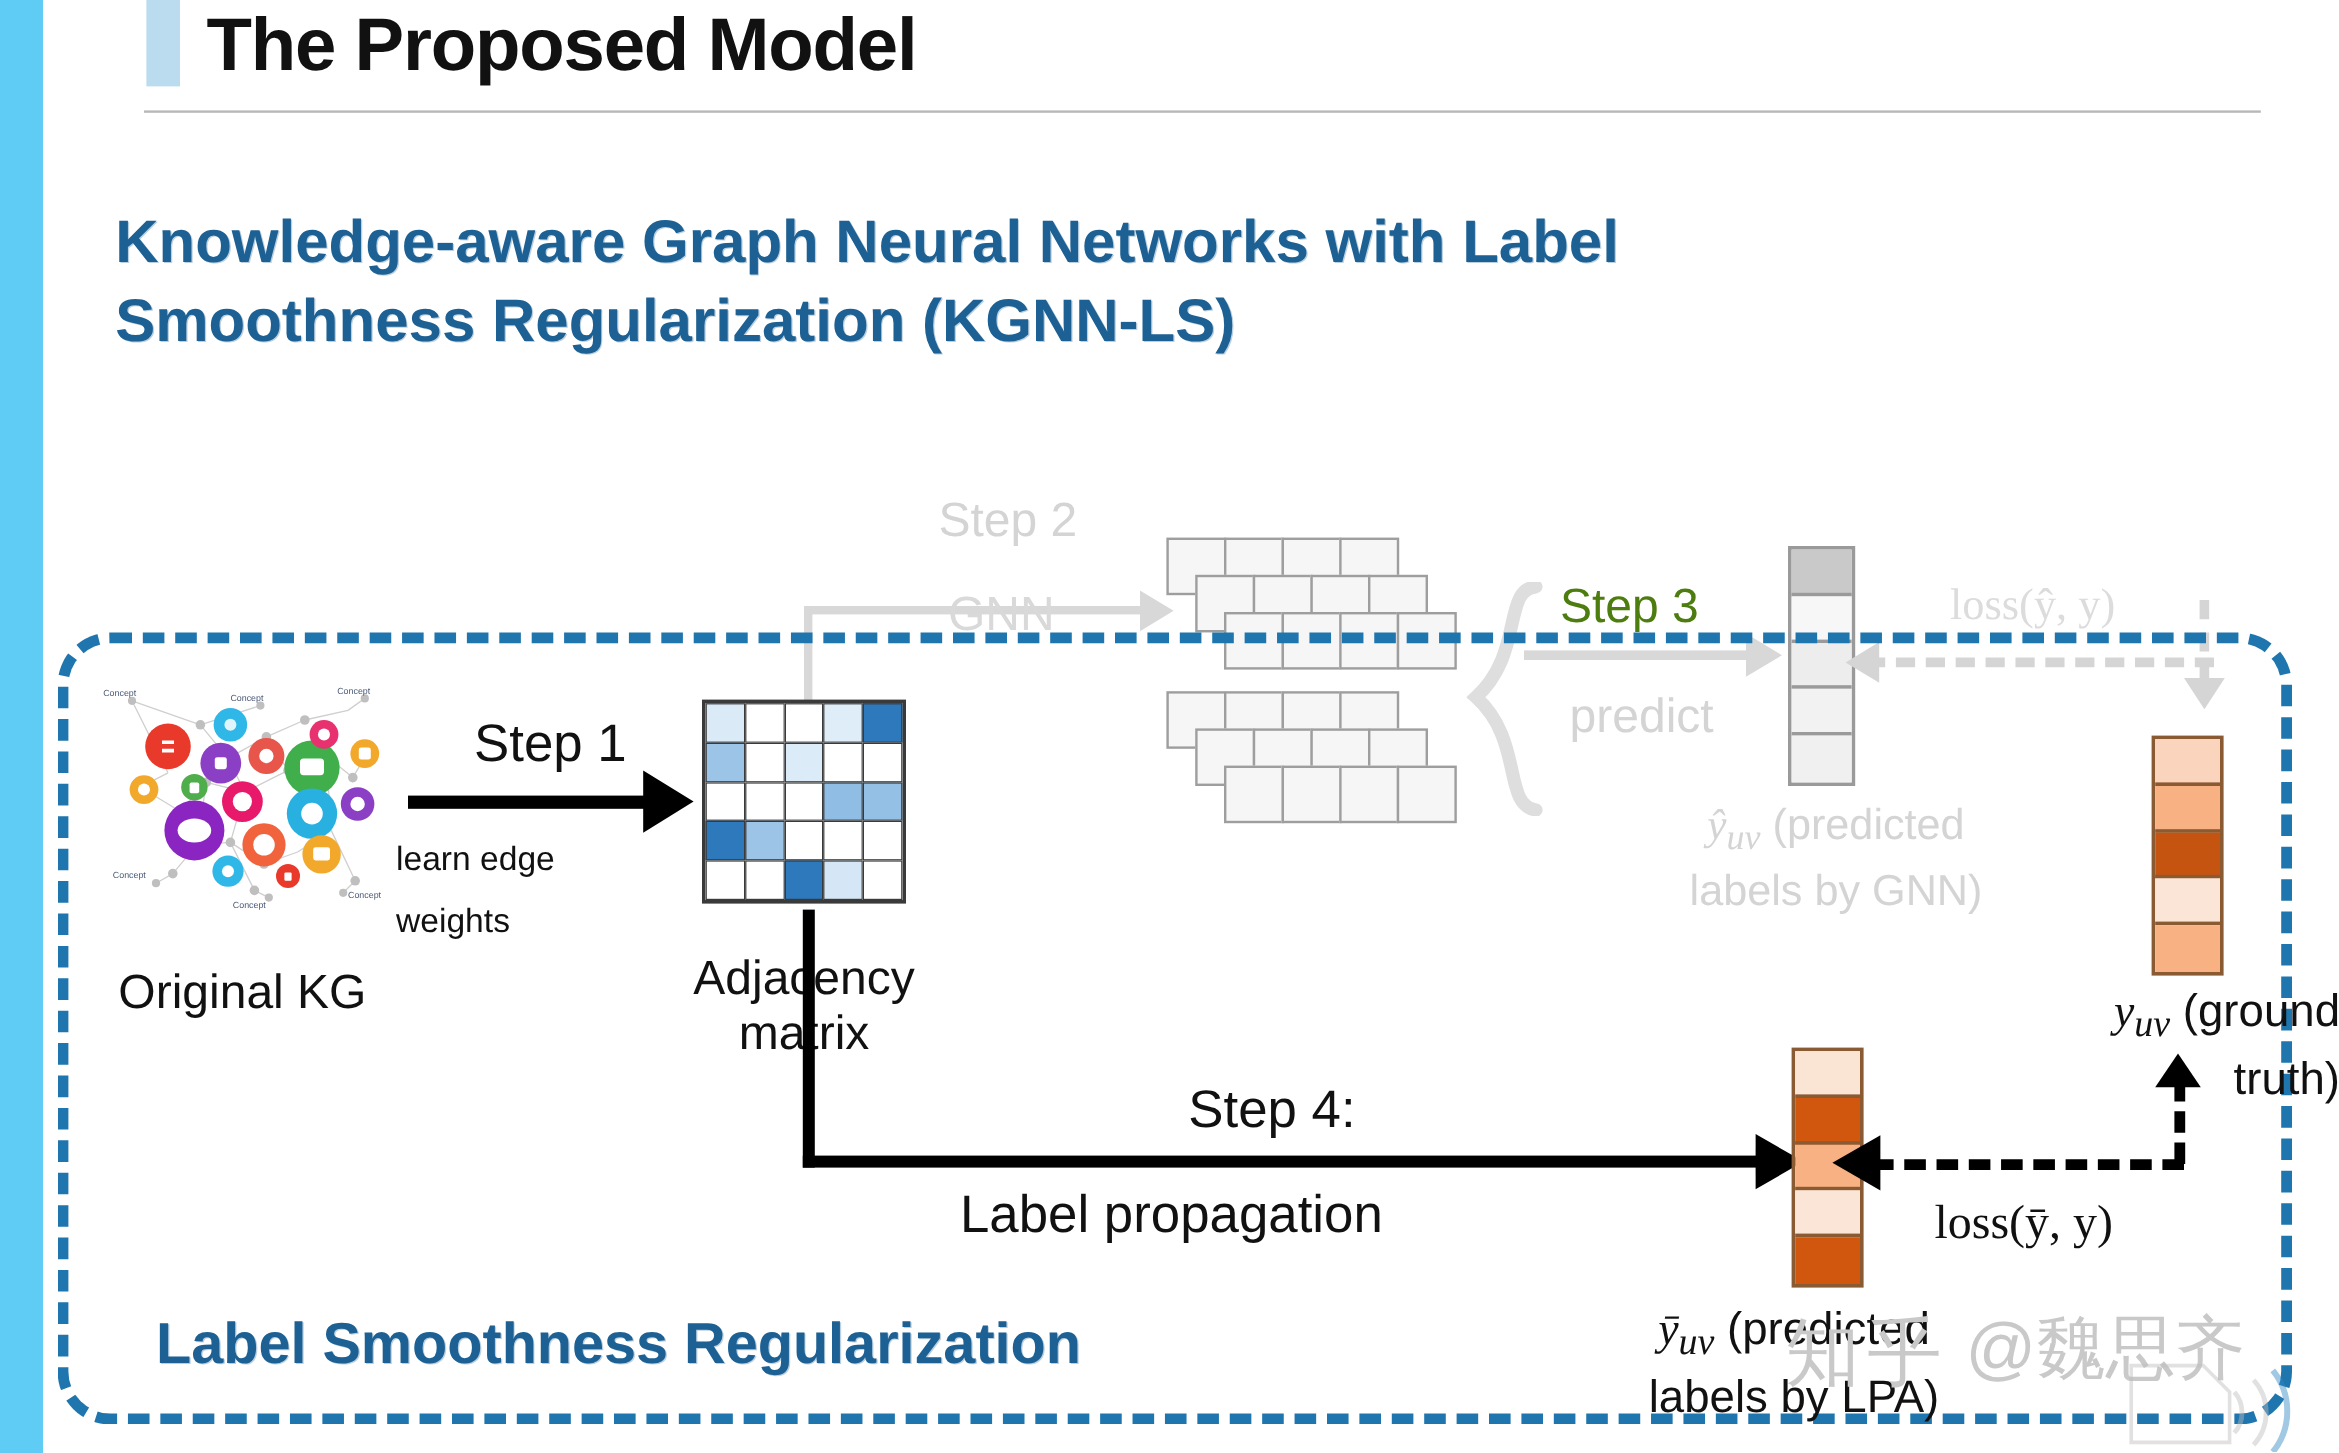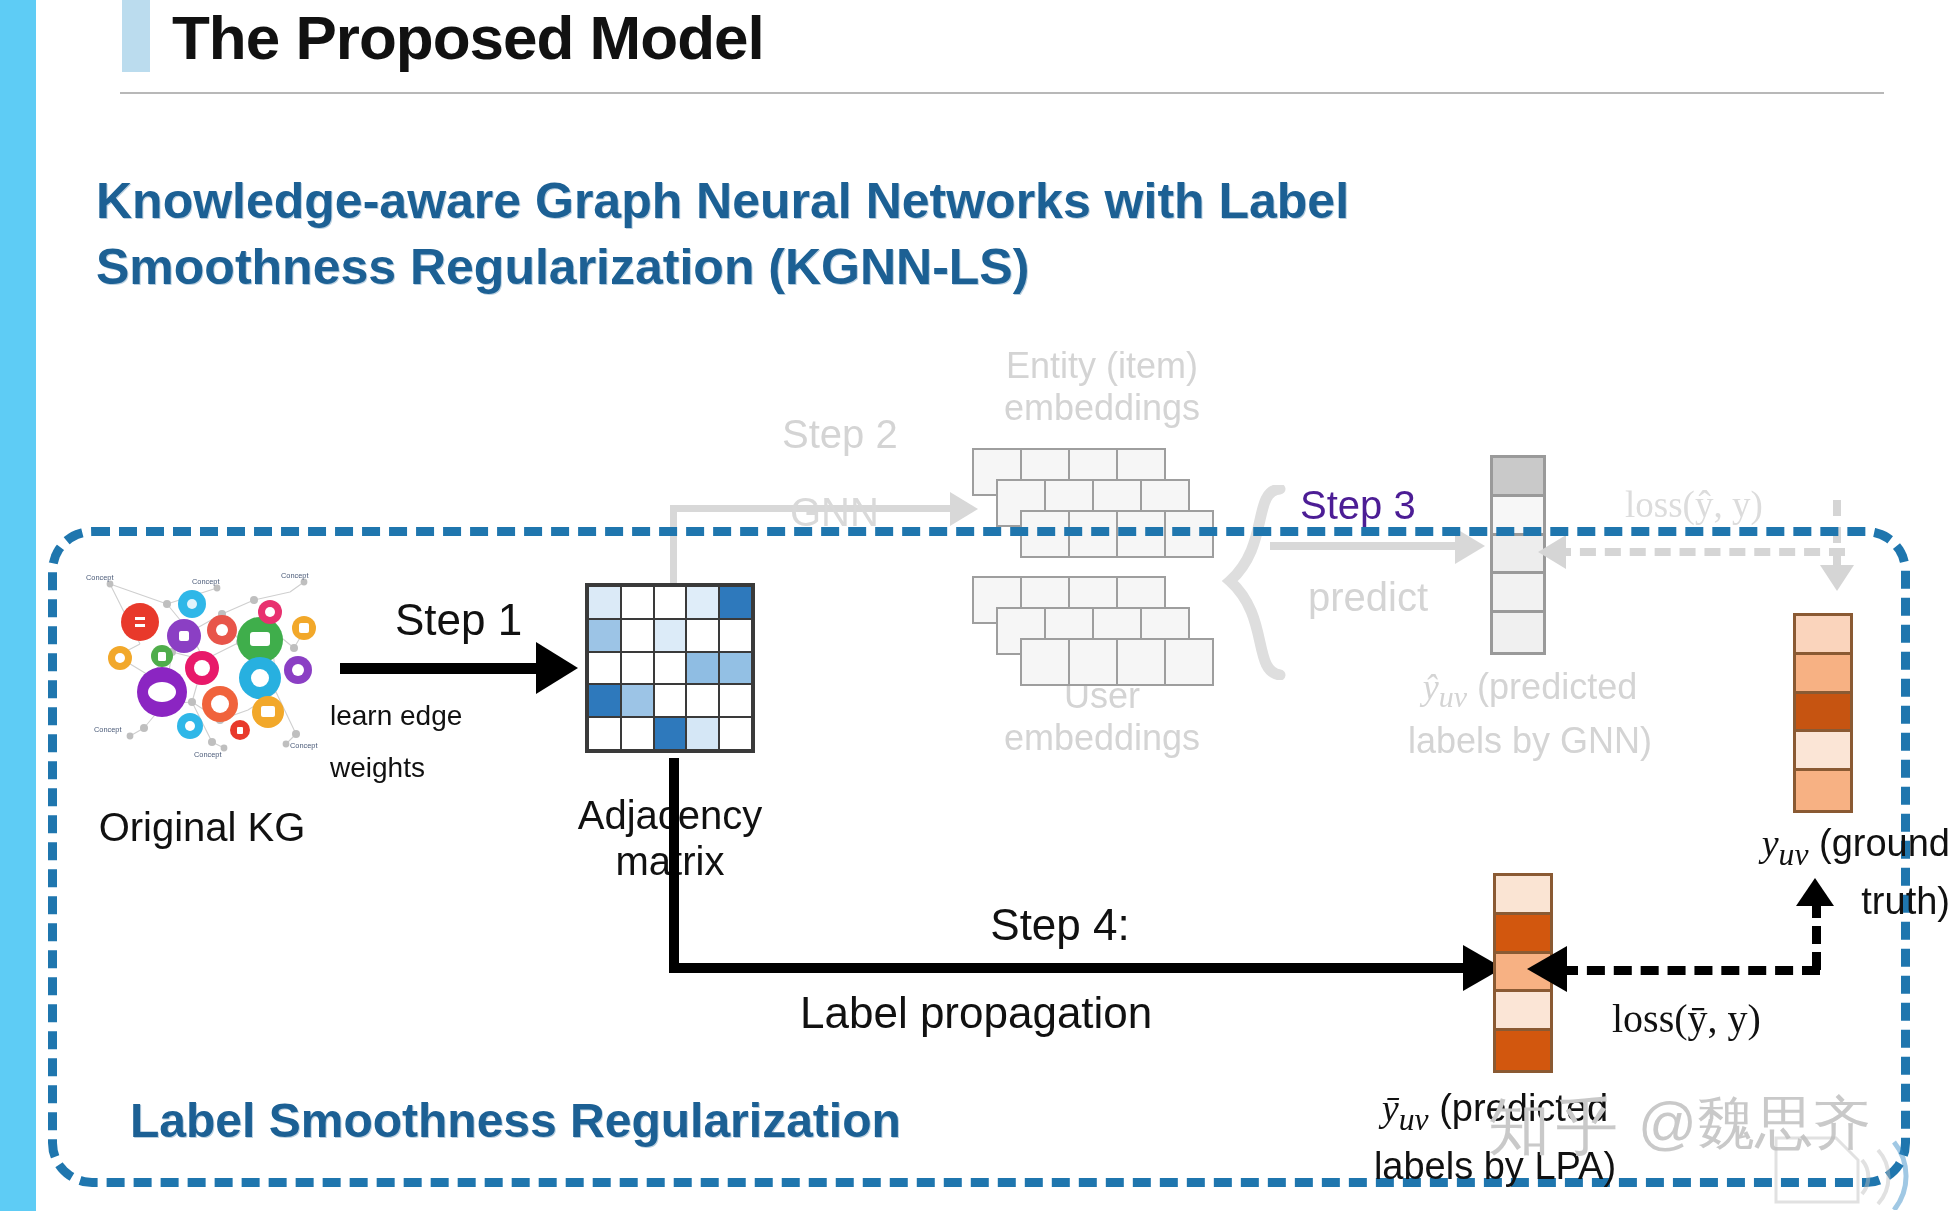--- a/index.html
+++ b/index.html
@@ -118,21 +118,21 @@
     width: 280px;
     text-align: center;
     font-size: 36px;
     line-height: 42px;
     color: #D4D4D4;
   }
   .step3-label {
     position: absolute;
     left: 1300px; top: 483px;
     font-size: 40px;
-    color: #4c1d95;
+    color: #4d7c0f;
     white-space: nowrap;
   }
   .predict-label {
     position: absolute;
     left: 1293px; top: 575px;
     font-size: 40px;
     color: #D4D4D4;
     white-space: nowrap;
     margin-left: 15px;
   }
@@ -464,22 +464,20 @@
     <div>Knowledge-aware Graph Neural Networks with Label</div>
     <div>Smoothness Regularization   (KGNN-LS)</div>
   </div>
 
   <div class="grey-elbow-v"></div>
   <div class="grey-elbow-h"></div>
   <div class="grey-arrow-head"></div>
 
   <div class="step2-label">Step 2</div>
   <div class="gnn-label">GNN</div>
-  <div class="entity-label">Entity (item) embeddings</div>
-  <div class="user-label">User embeddings</div>
 
   <div class="emb-stack" style="left:972px; top:448px; width:230px; height:110px;">
     <div class="emb-row" style="left:0px; top:0px;">
       <div class="emb-cell"></div>
       <div class="emb-cell"></div>
       <div class="emb-cell"></div>
       <div class="emb-cell"></div>
     </div>
     <div class="emb-row" style="left:24px; top:31px;">
       <div class="emb-cell"></div>

